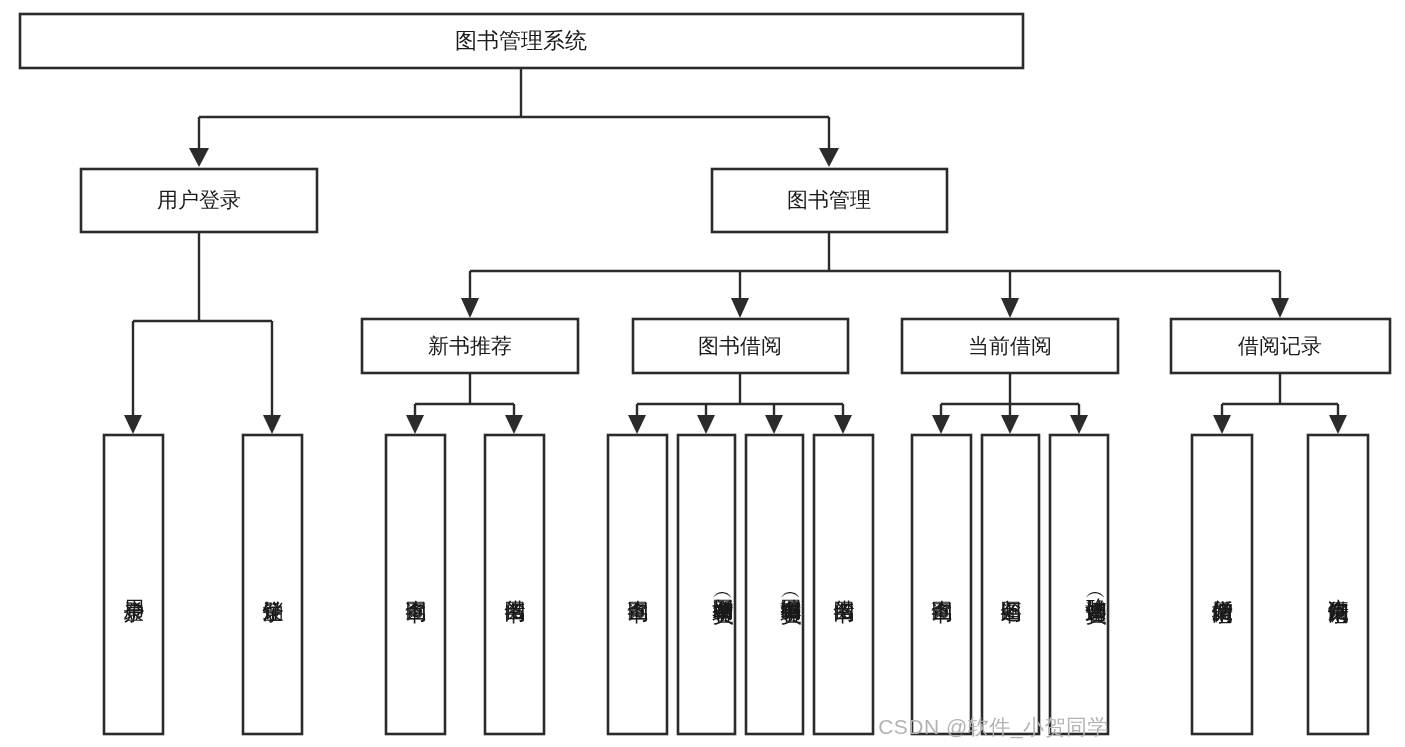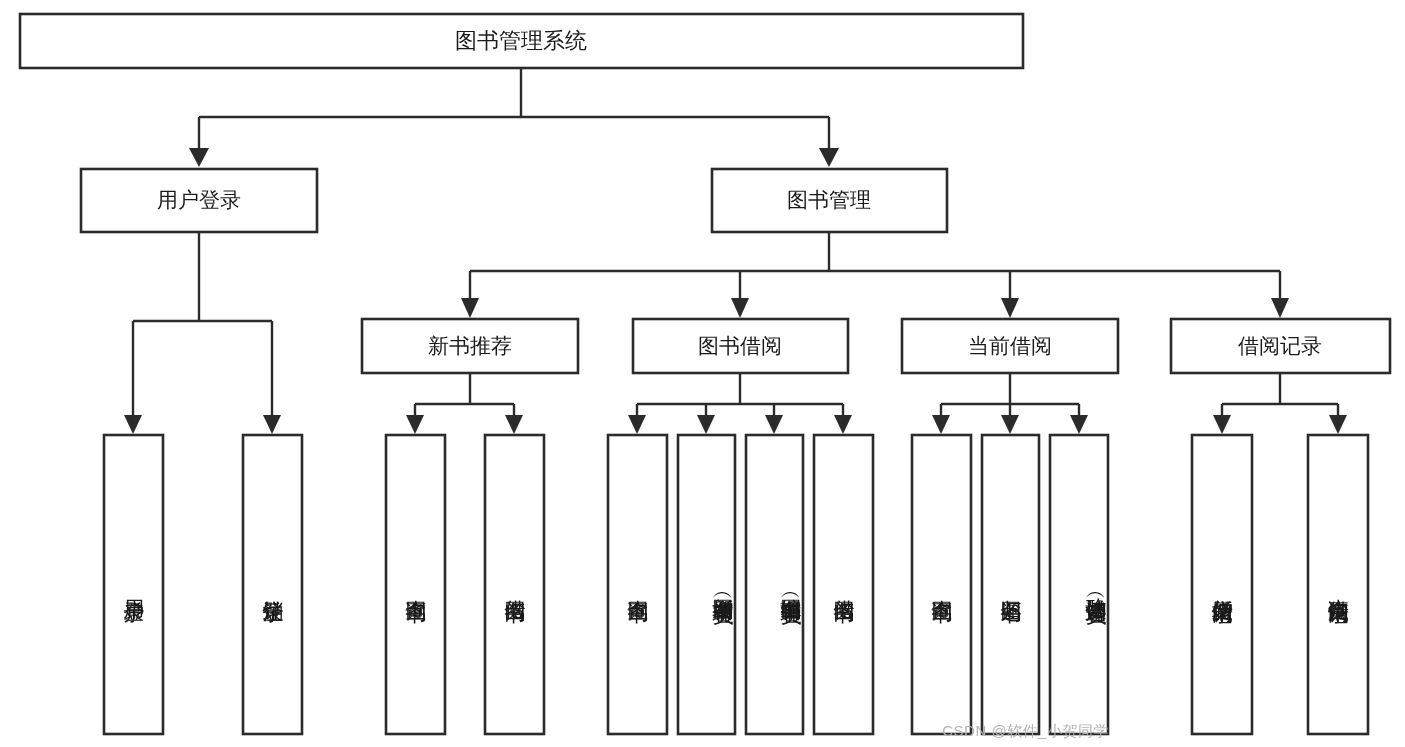--- a/index.html
+++ b/index.html
@@ -72,21 +72,21 @@
     pointer-events: none;
   }
   .leaf-label-wrap.two-col {
     white-space: normal;
   }
   .watermark {
     position: absolute;
     right: 8px;
     bottom: 6px;
     font-family: "Liberation Sans", "DejaVu Sans", sans-serif;
-    font-size: 15px;
+    font-size: 21px;
     color: #b3b3b3;
     letter-spacing: 0.5px;
     user-select: none;
   }
 </style>
 </head>
 <body>
 
 <div id="diagram-root">
 

